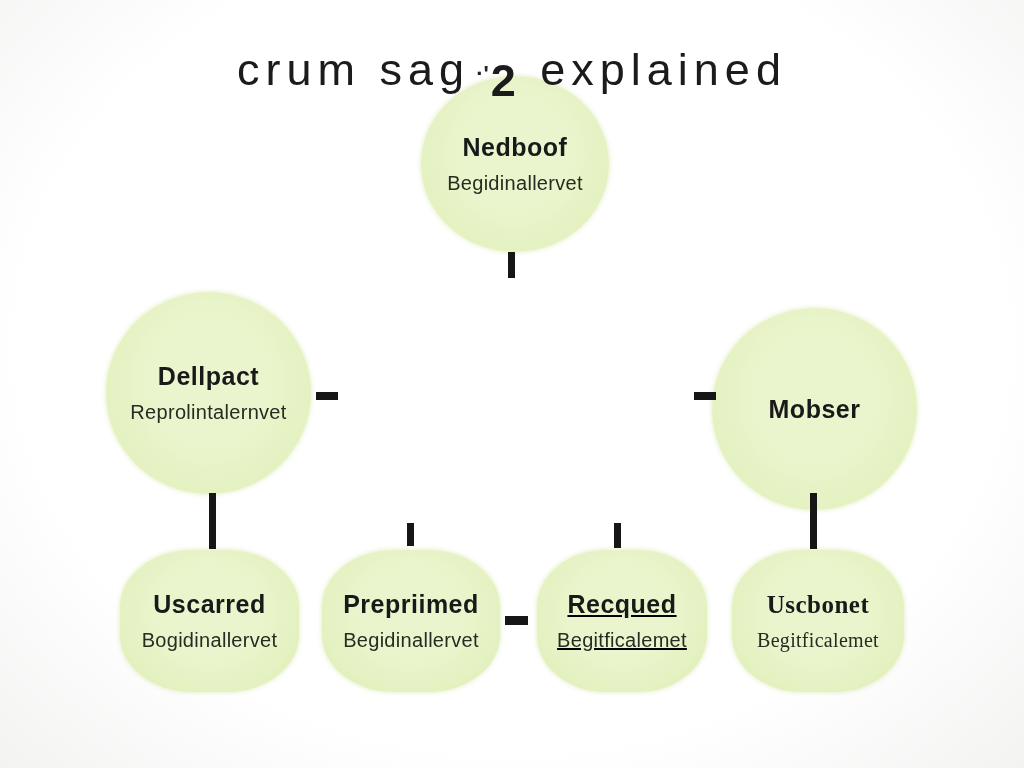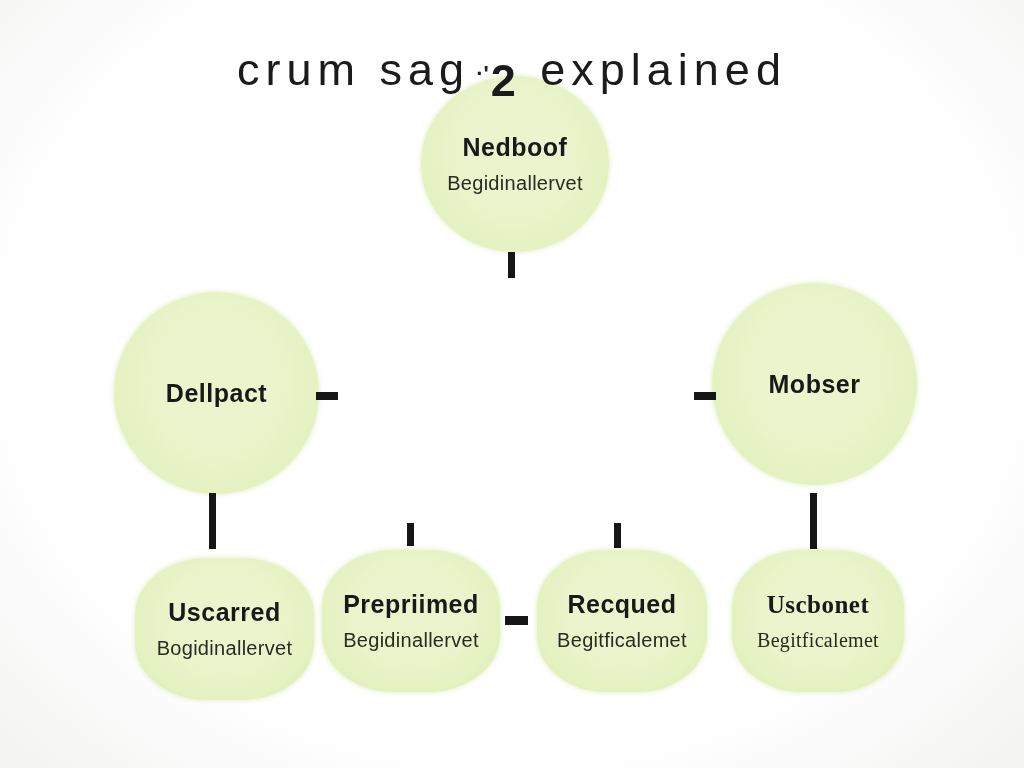--- a/index.html
+++ b/index.html
@@ -71,25 +71,25 @@
     margin-top: 10px;
     letter-spacing: 0.3px;
   }
   .connector {
     position: absolute;
     background: #161616;
     z-index: 2;
   }
   
   #node-top    { left: 421px; top: 76px;  width: 188px; height: 176px; }
-  #node-left   { left: 114px; top: 292px; width: 205px; height: 202px; }
-  #node-right  { left: 712px; top: 283px; width: 205px; height: 202px; }
-  #node-b1     { left: 135px; top: 550px; width: 179px; height: 142px; margin-top: 8px; }
+  #node-left   { left: 106px; top: 292px; width: 205px; height: 202px; }
+  #node-right  { left: 712px; top: 308px; width: 205px; height: 202px; }
+  #node-b1     { left: 120px; top: 550px; width: 179px; height: 142px; }
   #node-b2     { left: 322px; top: 550px; width: 178px; height: 142px; }
-  #node-b3     { left: 537px; top: 550px; width: 170px; height: 142px; }
+  #node-b3     { left: 537px; top: 550px; width: 170px; height: 142px; text-decoration: underline; }
   #node-b4     { left: 732px; top: 550px; width: 172px; height: 142px; font-family: Liberation Serif, serif; }
   
   #conn-top        { left: 508px; top: 252px; width: 7px;  height: 26px; }
   #conn-left-dash  { left: 316px; top: 392px; width: 22px; height: 8px; }
   #conn-right-dash { left: 694px; top: 392px; width: 22px; height: 8px; }
   #conn-left-vert  { left: 209px; top: 493px; width: 7px;  height: 56px; }
   #conn-right-vert { left: 810px; top: 493px; width: 7px;  height: 56px; }
   #conn-b2-tick    { left: 407px; top: 523px; width: 7px;  height: 23px; }
   #conn-b3-tick    { left: 614px; top: 523px; width: 7px;  height: 25px; }
   #conn-mid-dash   { left: 505px; top: 616px; width: 23px; height: 9px; }
@@ -104,20 +104,21 @@
     <span>explained</span>
   </div>
 
   <div class="node circle" id="node-top">
     <span class="node-heading">Nedboof</span>
     <span class="node-sub">Begidinallervet</span>
   </div>
 
   <div class="node circle" id="node-left">
     <span class="node-heading">Dellpact</span>
+    <span class="node-sub">Reprolintalernvet</span>
   </div>
 
   <div class="node circle" id="node-right">
     <span class="node-heading">Mobser</span>
   </div>
 
   <div class="node squircle" id="node-b1">
     <span class="node-heading">Uscarred</span>
     <span class="node-sub">Bogidinallervet</span>
   </div>

